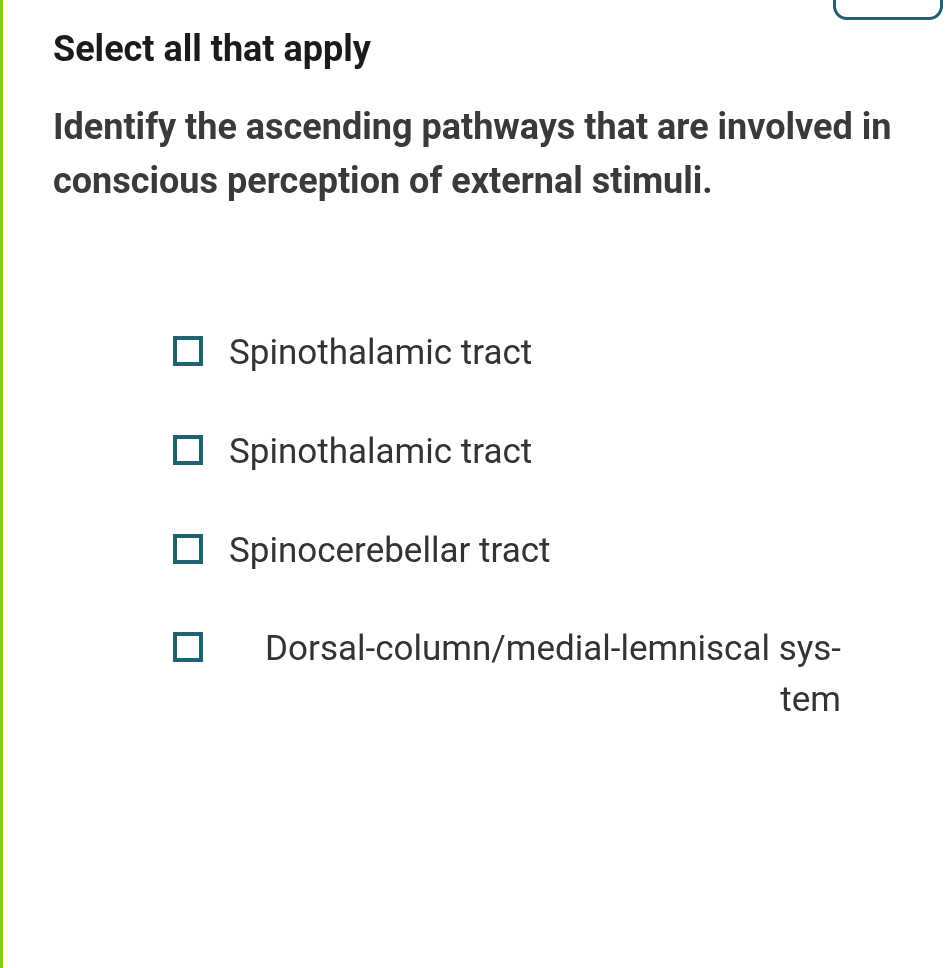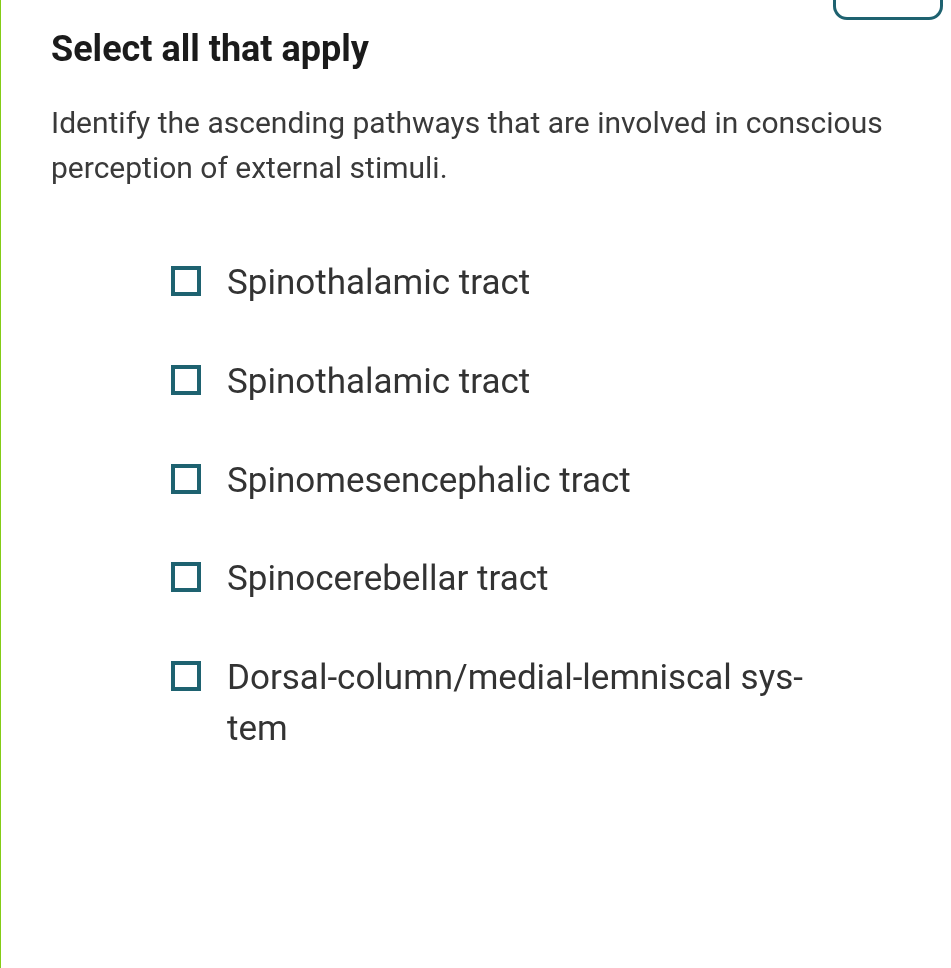--- a/index.html
+++ b/index.html
@@ -8,21 +8,21 @@
       padding: 0;
     }
     body {
       font-family: -apple-system, BlinkMacSystemFont, "Segoe UI", Roboto, Helvetica, Arial, sans-serif;
       background: #ffffff;
       width: 951px;
       height: 968px;
       position: relative;
     }
     .container {
-      border-left: 1px solid #84cc16;
+      border-left: 3px solid #84cc16;
       height: 100%;
       padding: 28px 50px 0 50px;
     }
     .top-right-box {
       position: absolute;
       top: 0;
       right: 8px;
       width: 110px;
       height: 20px;
       border: 3px solid #1e6270;
@@ -30,34 +30,35 @@
       border-bottom-left-radius: 14px;
       border-bottom-right-radius: 14px;
     }
     .heading {
       font-size: 36px;
       font-weight: 700;
       color: #1b1b1b;
       margin-bottom: 30px;
     }
     .prompt {
-      font-size: 30px;
-      font-weight: 400;
+      font-size: 36px;
+      font-weight: 700;
       color: #3a3a3a;
       line-height: 1.5;
-      margin-bottom: 68px;
+      margin-bottom: 120px;
     }
     .options {
       padding-left: 120px;
       padding-right: 60px;
     }
     .option {
       display: flex;
       align-items: flex-start;
       margin-bottom: 48px;
+      text-align: right;
     }
     .checkbox {
       flex-shrink: 0;
       width: 30px;
       height: 30px;
       border: 4px solid #1e6270;
       margin-top: 8px;
       margin-right: 26px;
       cursor: pointer;
     }
@@ -82,24 +83,20 @@
     <div class="option">
       <div class="checkbox"></div>
       <div class="option-label">Spinothalamic tract</div>
     </div>
 
     <div class="option">
       <div class="checkbox"></div>
       <div class="option-label">Spinothalamic tract</div>
     </div>
 
-    <div class="option">
-      <div class="checkbox"></div>
-      <div class="option-label">Spinomesencephalic tract</div>
-    </div>
 
     <div class="option">
       <div class="checkbox"></div>
       <div class="option-label">Spinocerebellar tract</div>
     </div>
 
     <div class="option">
       <div class="checkbox"></div>
       <div class="option-label">Dorsal-column/medial-lemniscal sys­tem</div>
     </div>

